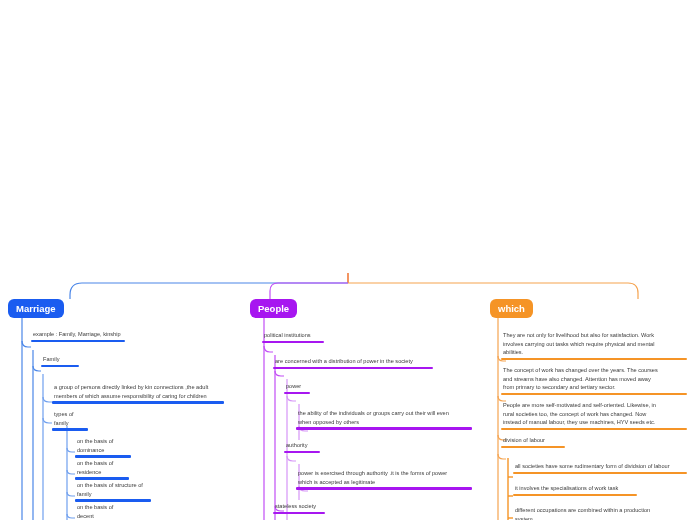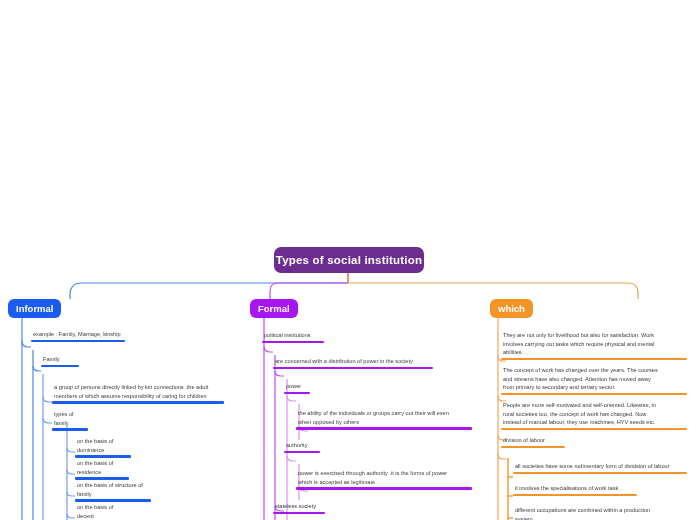--- a/index.html
+++ b/index.html
@@ -142,29 +142,26 @@
     <path d="M498,356 Q498,361 503,361 L506,361" stroke="#f5a34f" stroke-width="1.2" fill="none"></path>
     <path d="M498,396 Q498,401 503,401 L506,401" stroke="#f5a34f" stroke-width="1.2" fill="none"></path>
     <path d="M498,435 Q498,440 503,440 L506,440" stroke="#f5a34f" stroke-width="1.2" fill="none"></path>
     <path d="M498,454 Q498,459 503,459 L506,459" stroke="#f5a34f" stroke-width="1.2" fill="none"></path>
     <path d="M508,458 L508,520" stroke="#f59426" stroke-width="1.4" fill="none"></path>
     <path d="M508,477 L513,477" stroke="#f59426" stroke-width="1.4" fill="none"></path>
     <path d="M508,496 L513,496" stroke="#f59426" stroke-width="1.4" fill="none"></path>
     <path d="M508,518 L513,518" stroke="#f59426" stroke-width="1.4" fill="none"></path>
   </svg>
 
-  <div class="root-node">
-    <span>Types of social institution</span>
-  </div>
 
   <div class="branch-pill pill-informal">
-    <span>Informal</span>
+    <span>Marriage</span>
   </div>
   <div class="branch-pill pill-formal">
-    <span>Formal</span>
+    <span>People</span>
   </div>
   <div class="branch-pill pill-work">
     <span>which</span>
   </div>
 
   <div class="topic c-blue" style="left:31px; top:330px; width:94px;">
     <span class="txt">example : Family, Marriage, kinship</span>
     <span class="bar"></span>
   </div>
 

